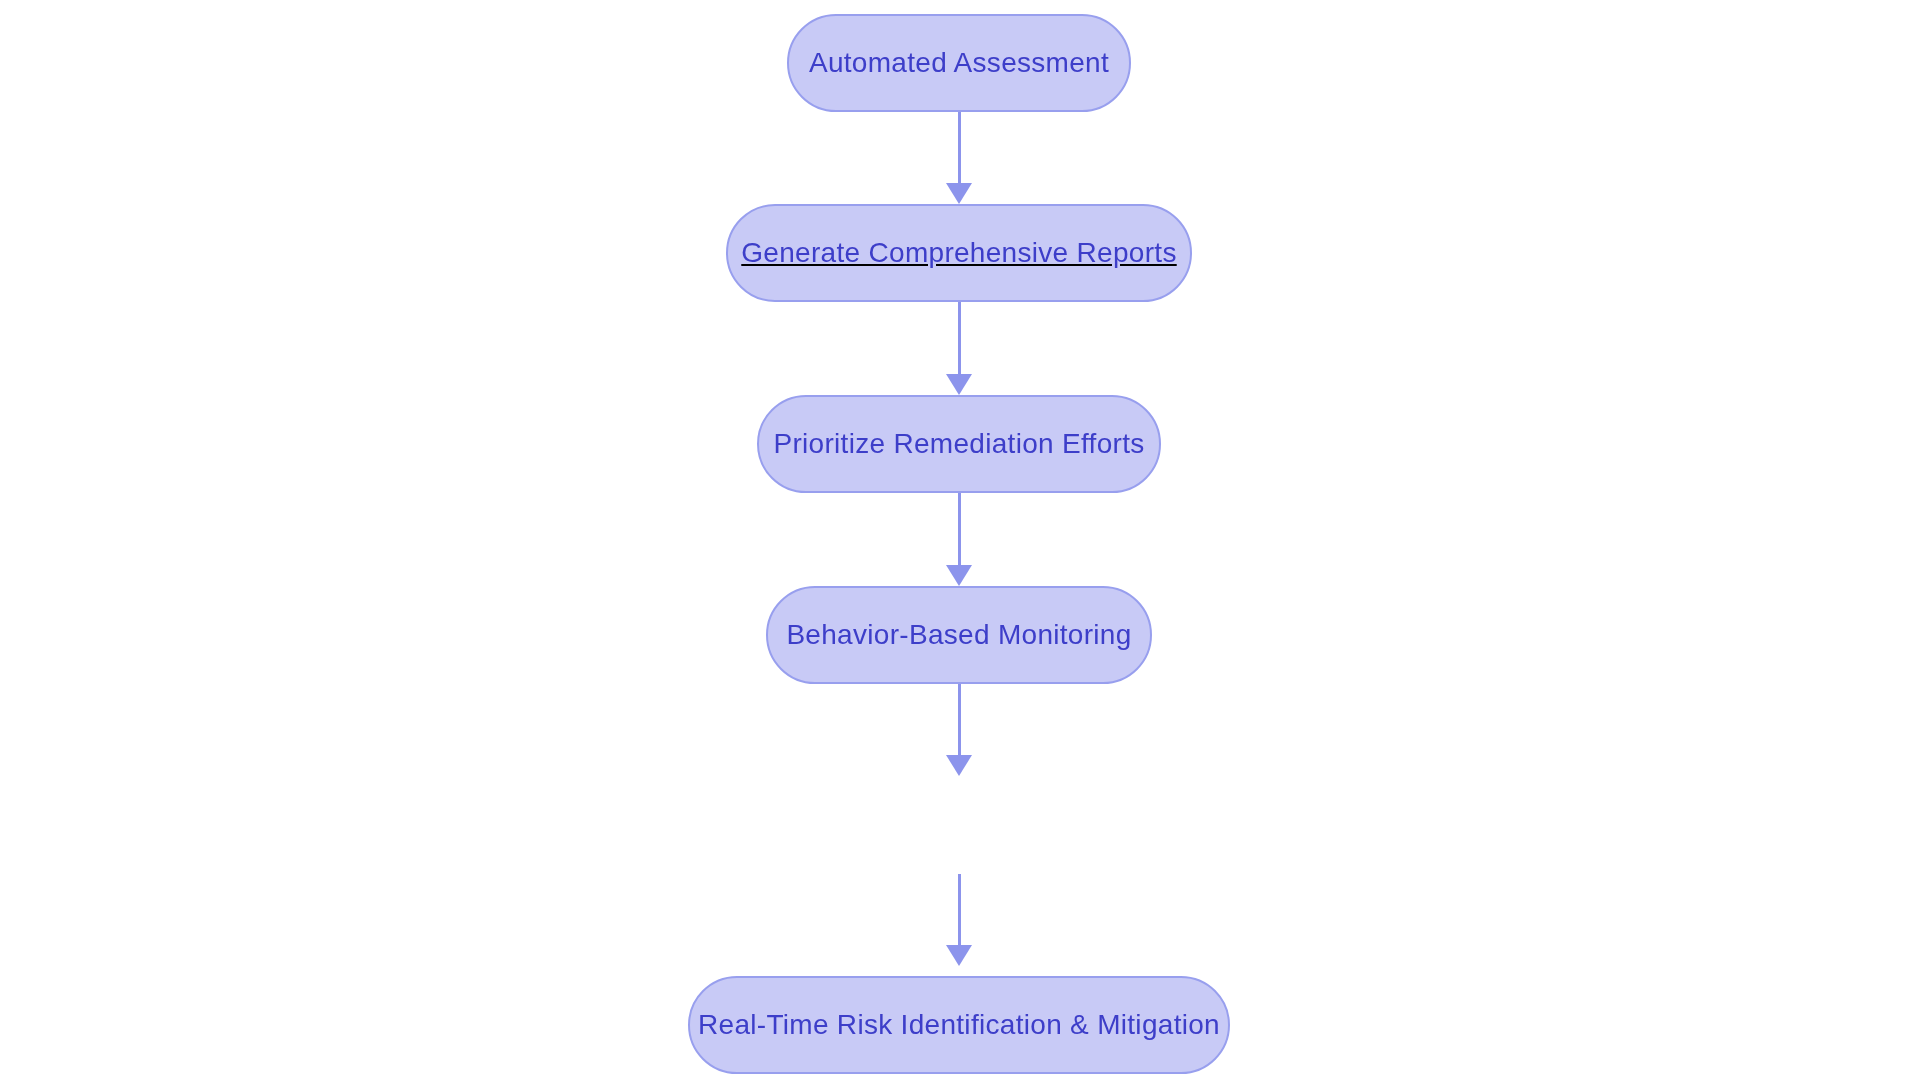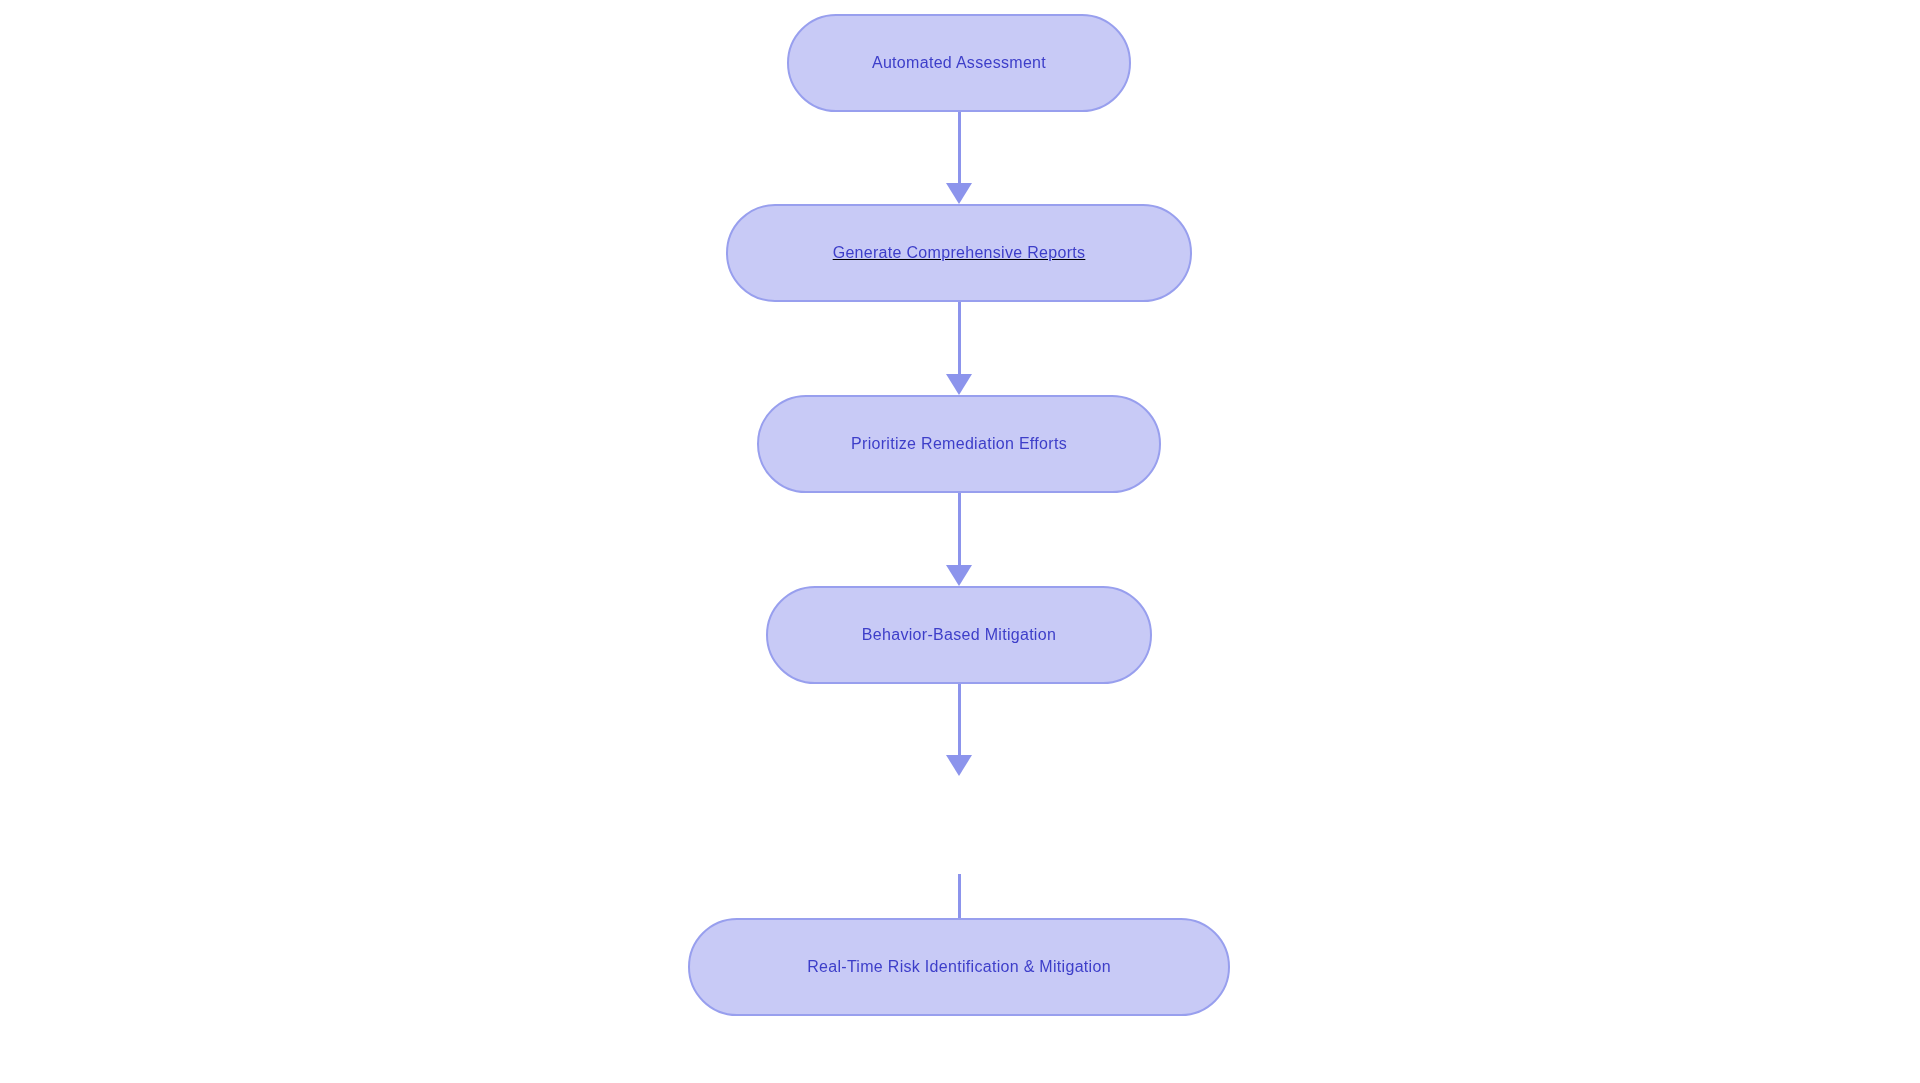--- a/index.html
+++ b/index.html
@@ -27,31 +27,31 @@
     background:var(--node-fill);
     border:2px solid var(--node-border);
     display:flex;
     align-items:center;
     justify-content:center;
     transform:translateX(-50%);
     left:959px;
   }
   .node-label{
     color:var(--node-text);
-    font-size:16px;
+    font-size:28px;
     letter-spacing:0.3px;
     white-space:nowrap;
     text-align:center;
   }
   .node-1{top:14px;width:344px;}
   .node-2{top:204px;width:466px;text-decoration:underline;}
   .node-3{top:395px;width:404px;}
   .node-4{top:586px;width:386px;}
   .node-5{top:776px;width:288px;}
-  .node-6{top:918px;width:542px;}
+  .node-6{top:976px;width:542px;}
 
   .arrow{
     position:absolute;
     left:959px;
     transform:translateX(-50%);
     width:26px;
     display:flex;
     flex-direction:column;
     align-items:center;
   }
@@ -98,21 +98,21 @@
   <div class="node node-3">
     <span class="node-label">Prioritize Remediation Efforts</span>
   </div>
 
   <div class="arrow arrow-3">
     <div class="arrow-line"></div>
     <div class="arrow-head"></div>
   </div>
 
   <div class="node node-4">
-    <span class="node-label">Behavior-Based Mitigation</span>
+    <span class="node-label">Behavior-Based Monitoring</span>
   </div>
 
   <div class="arrow arrow-4">
     <div class="arrow-line"></div>
     <div class="arrow-head"></div>
   </div>
 
 
   <div class="arrow arrow-5">
     <div class="arrow-line"></div>

